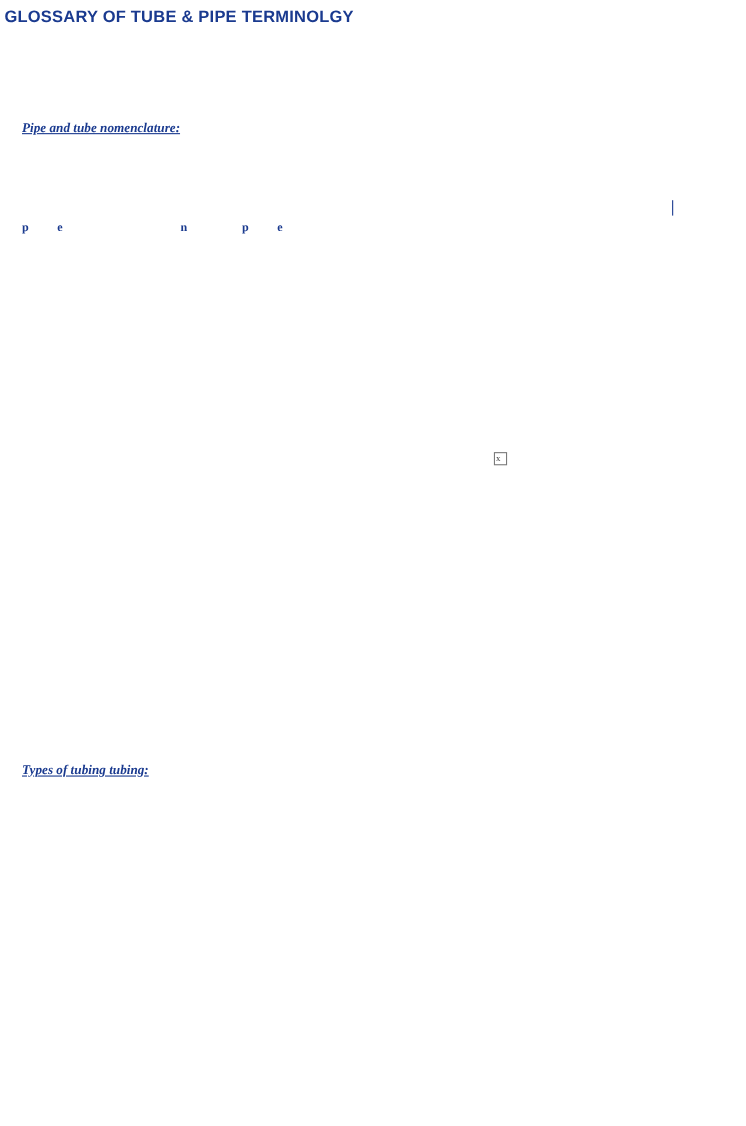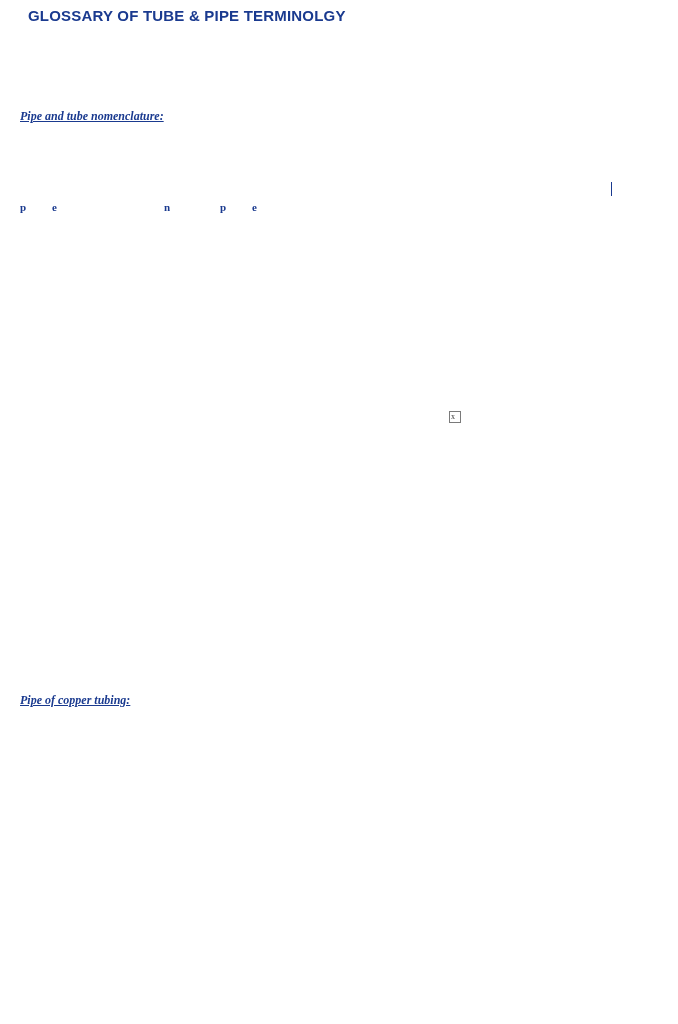--- a/index.html
+++ b/index.html
@@ -20,21 +20,21 @@
     position: absolute;
     left: 0;
     top: 0;
     width: 678px;
     height: 1024px;
     background: #ffffff;
   }
 
   .doc-title {
     position: absolute;
-    left: 28px;
+    left: 4px;
     top: 7px;
     font-family: "Liberation Sans", sans-serif;
     font-size: 15px;
     font-weight: bold;
     letter-spacing: 0.2px;
     color: #1a3a8f;
     white-space: nowrap;
   }
 
   .section-heading {
@@ -116,17 +116,17 @@
   <div class="frag" style="left:220px; top:201px;">p</div>
 
   <div class="frag" style="left:252px; top:201px;">e</div>
 
   <div class="blank-area" style="left:20px; top:225px; width:638px; height:450px;"></div>
 
   <div class="placeholder-box">
     <span class="glyph">x</span>
   </div>
 
-  <div class="section-heading types">Pipe of copper tubing:</div>
+  <div class="section-heading types">Types of tubing tubing:</div>
 
   <div class="blank-area" style="left:20px; top:715px; width:638px; height:290px;"></div>
 
 </div>
 
 </body></html>

